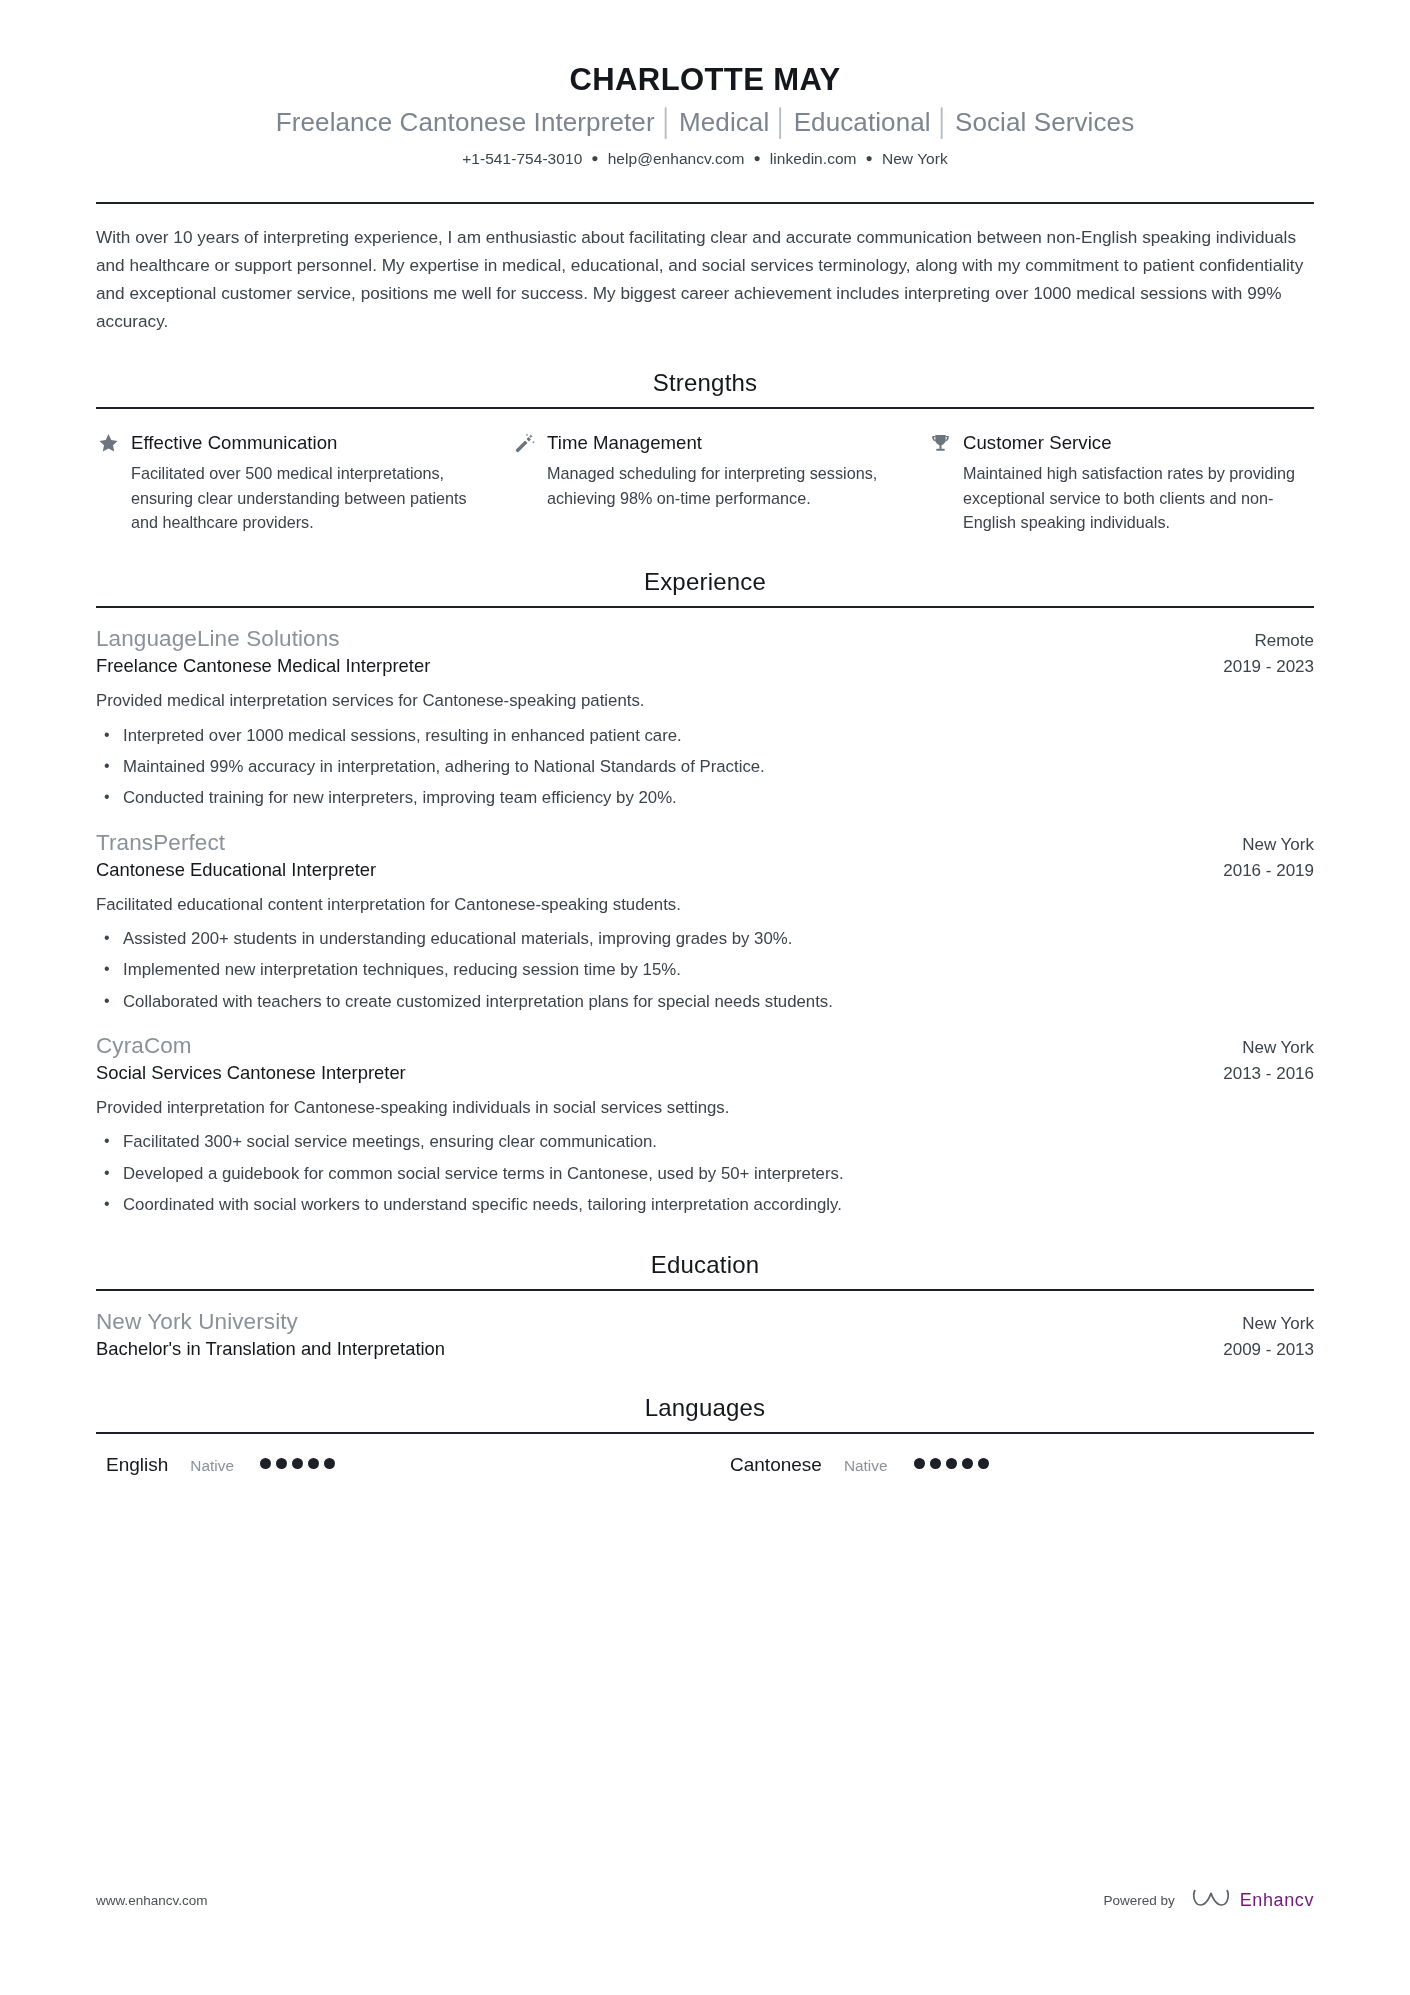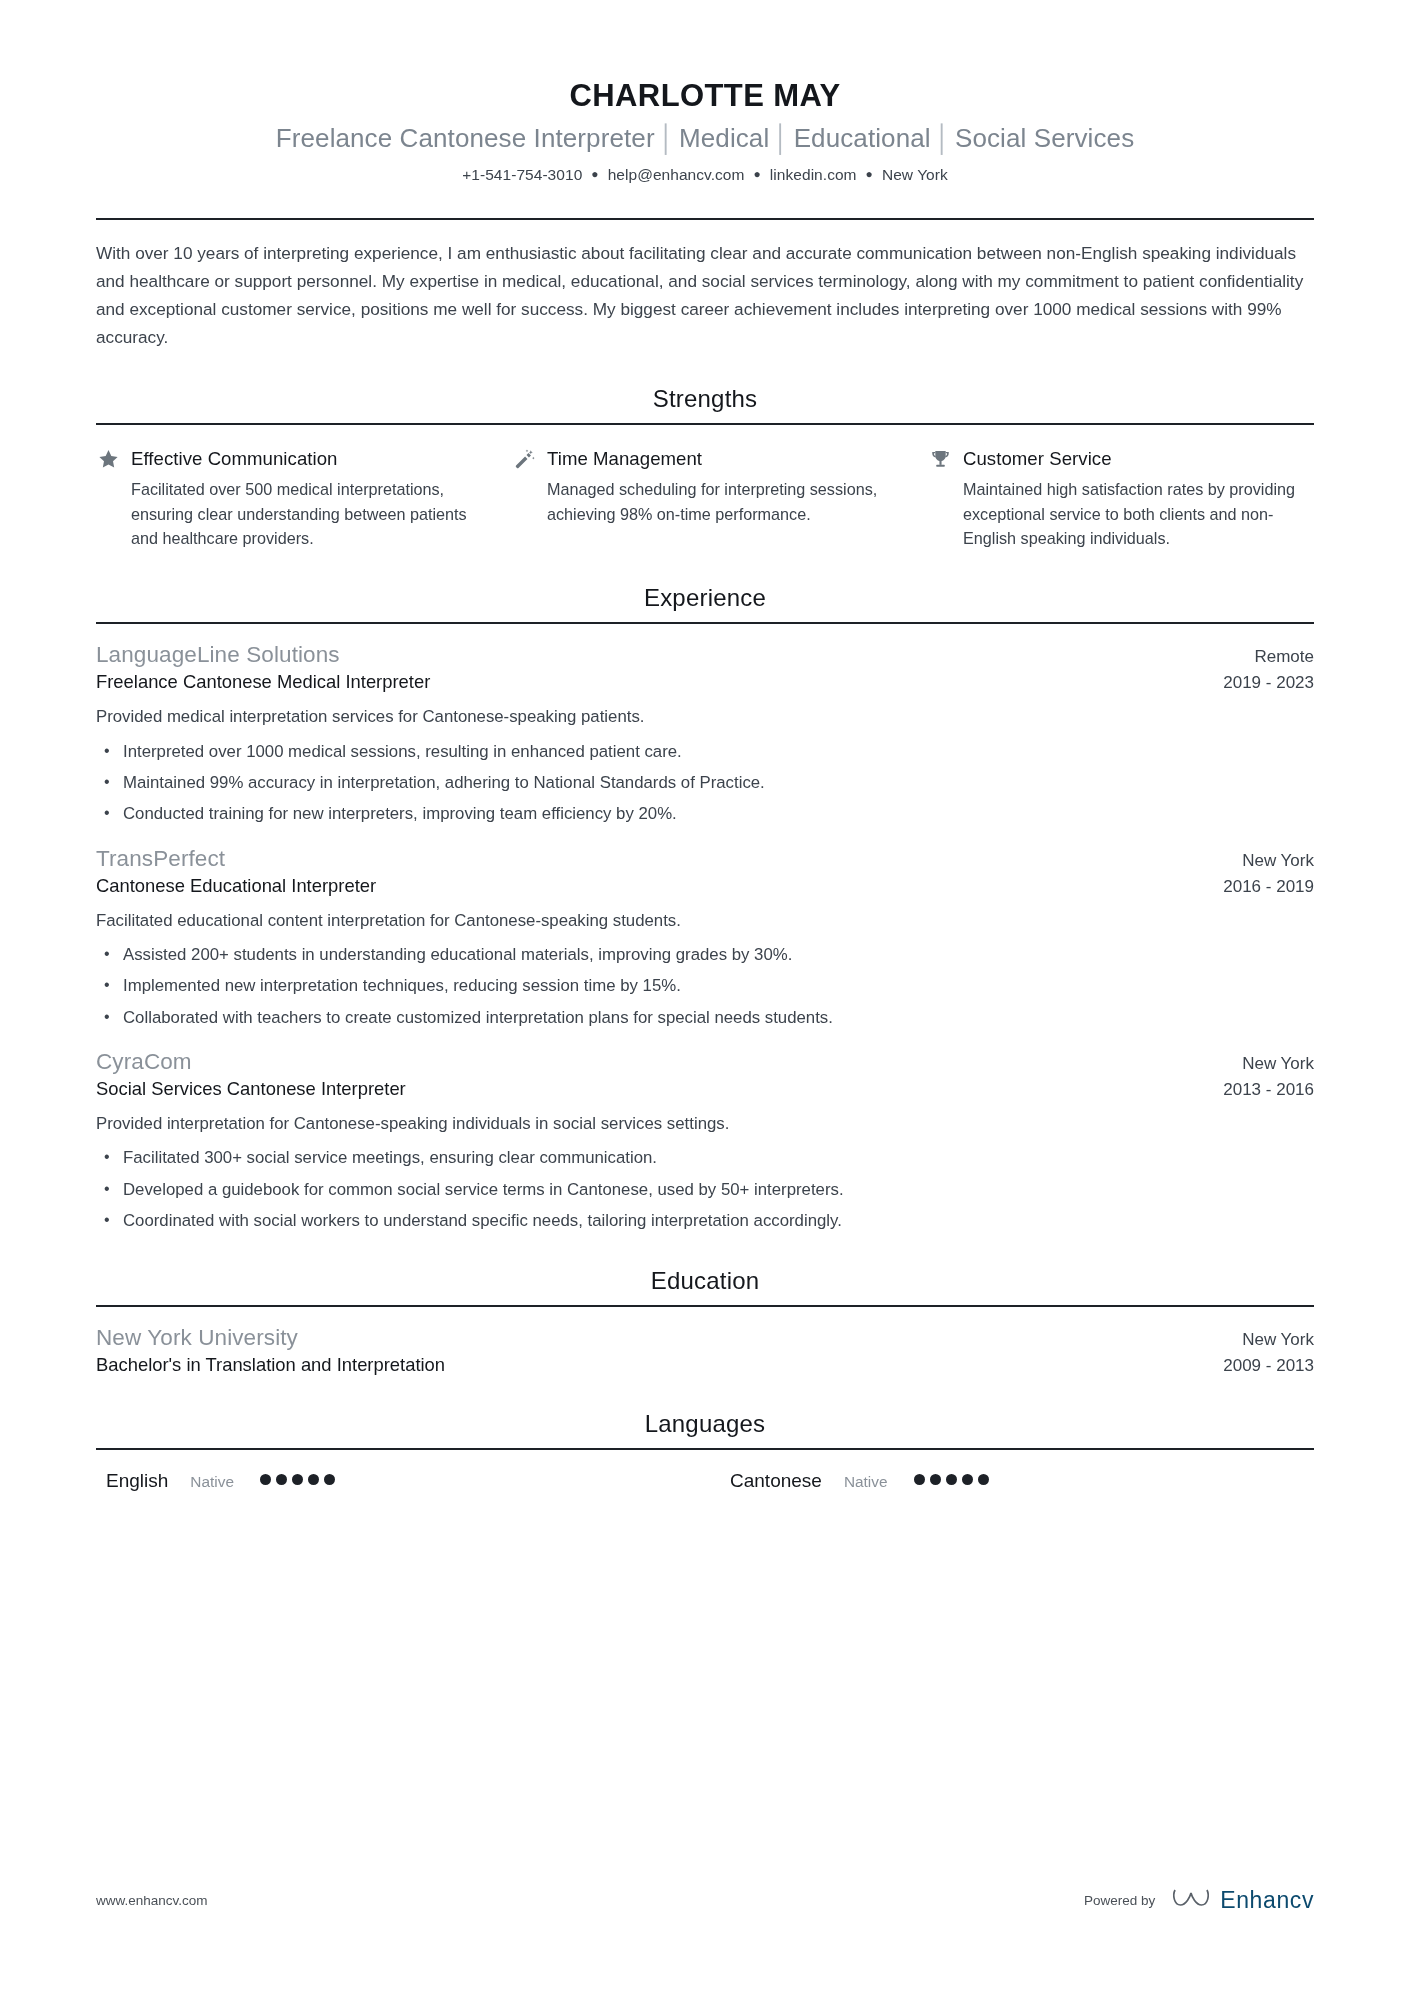--- a/index.html
+++ b/index.html
@@ -10,21 +10,21 @@
     background: #ffffff;
     font-family: "Liberation Sans", sans-serif;
     color: #2f3640;
     -webkit-font-smoothing: antialiased;
   }
 
   .page {
     width: 1410px;
     height: 1995px;
     position: relative;
-    padding: 16px 96px;
+    padding: 0 96px;
   }
 
   
   .header { padding-top: 62px; text-align: center; }
 
   .full-name {
     font-size: 31px;
     font-weight: bold;
     letter-spacing: 0.4px;
     color: #14171c;
@@ -195,21 +195,21 @@
     right: 96px;
     bottom: 80px;
     display: flex;
     justify-content: space-between;
     align-items: center;
   }
   .footer-url { font-size: 13.5px; color: #4a5057; }
   .footer-right { display: flex; align-items: center; gap: 16px; justify-content: center; }
   .powered-by { font-size: 13.5px; color: #4a5057; }
   .brand { display: flex; align-items: center; gap: 9px; }
-  .brand-name { font-size: 23px; color: #0c4a6e; letter-spacing: 0.6px; }
+  .brand-name { font-size: 18px; color: #701a75; letter-spacing: 0.6px; }
 </style>
 </head>
 <body>
 
 <div class="page">
 
   <div class="header">
     <div class="full-name">CHARLOTTE MAY</div>
     <div class="headline">
       <span>Freelance Cantonese Interpreter</span><span class="sep">│</span><span>Medical</span><span class="sep">│</span><span>Educational</span><span class="sep">│</span><span>Social Services</span>

